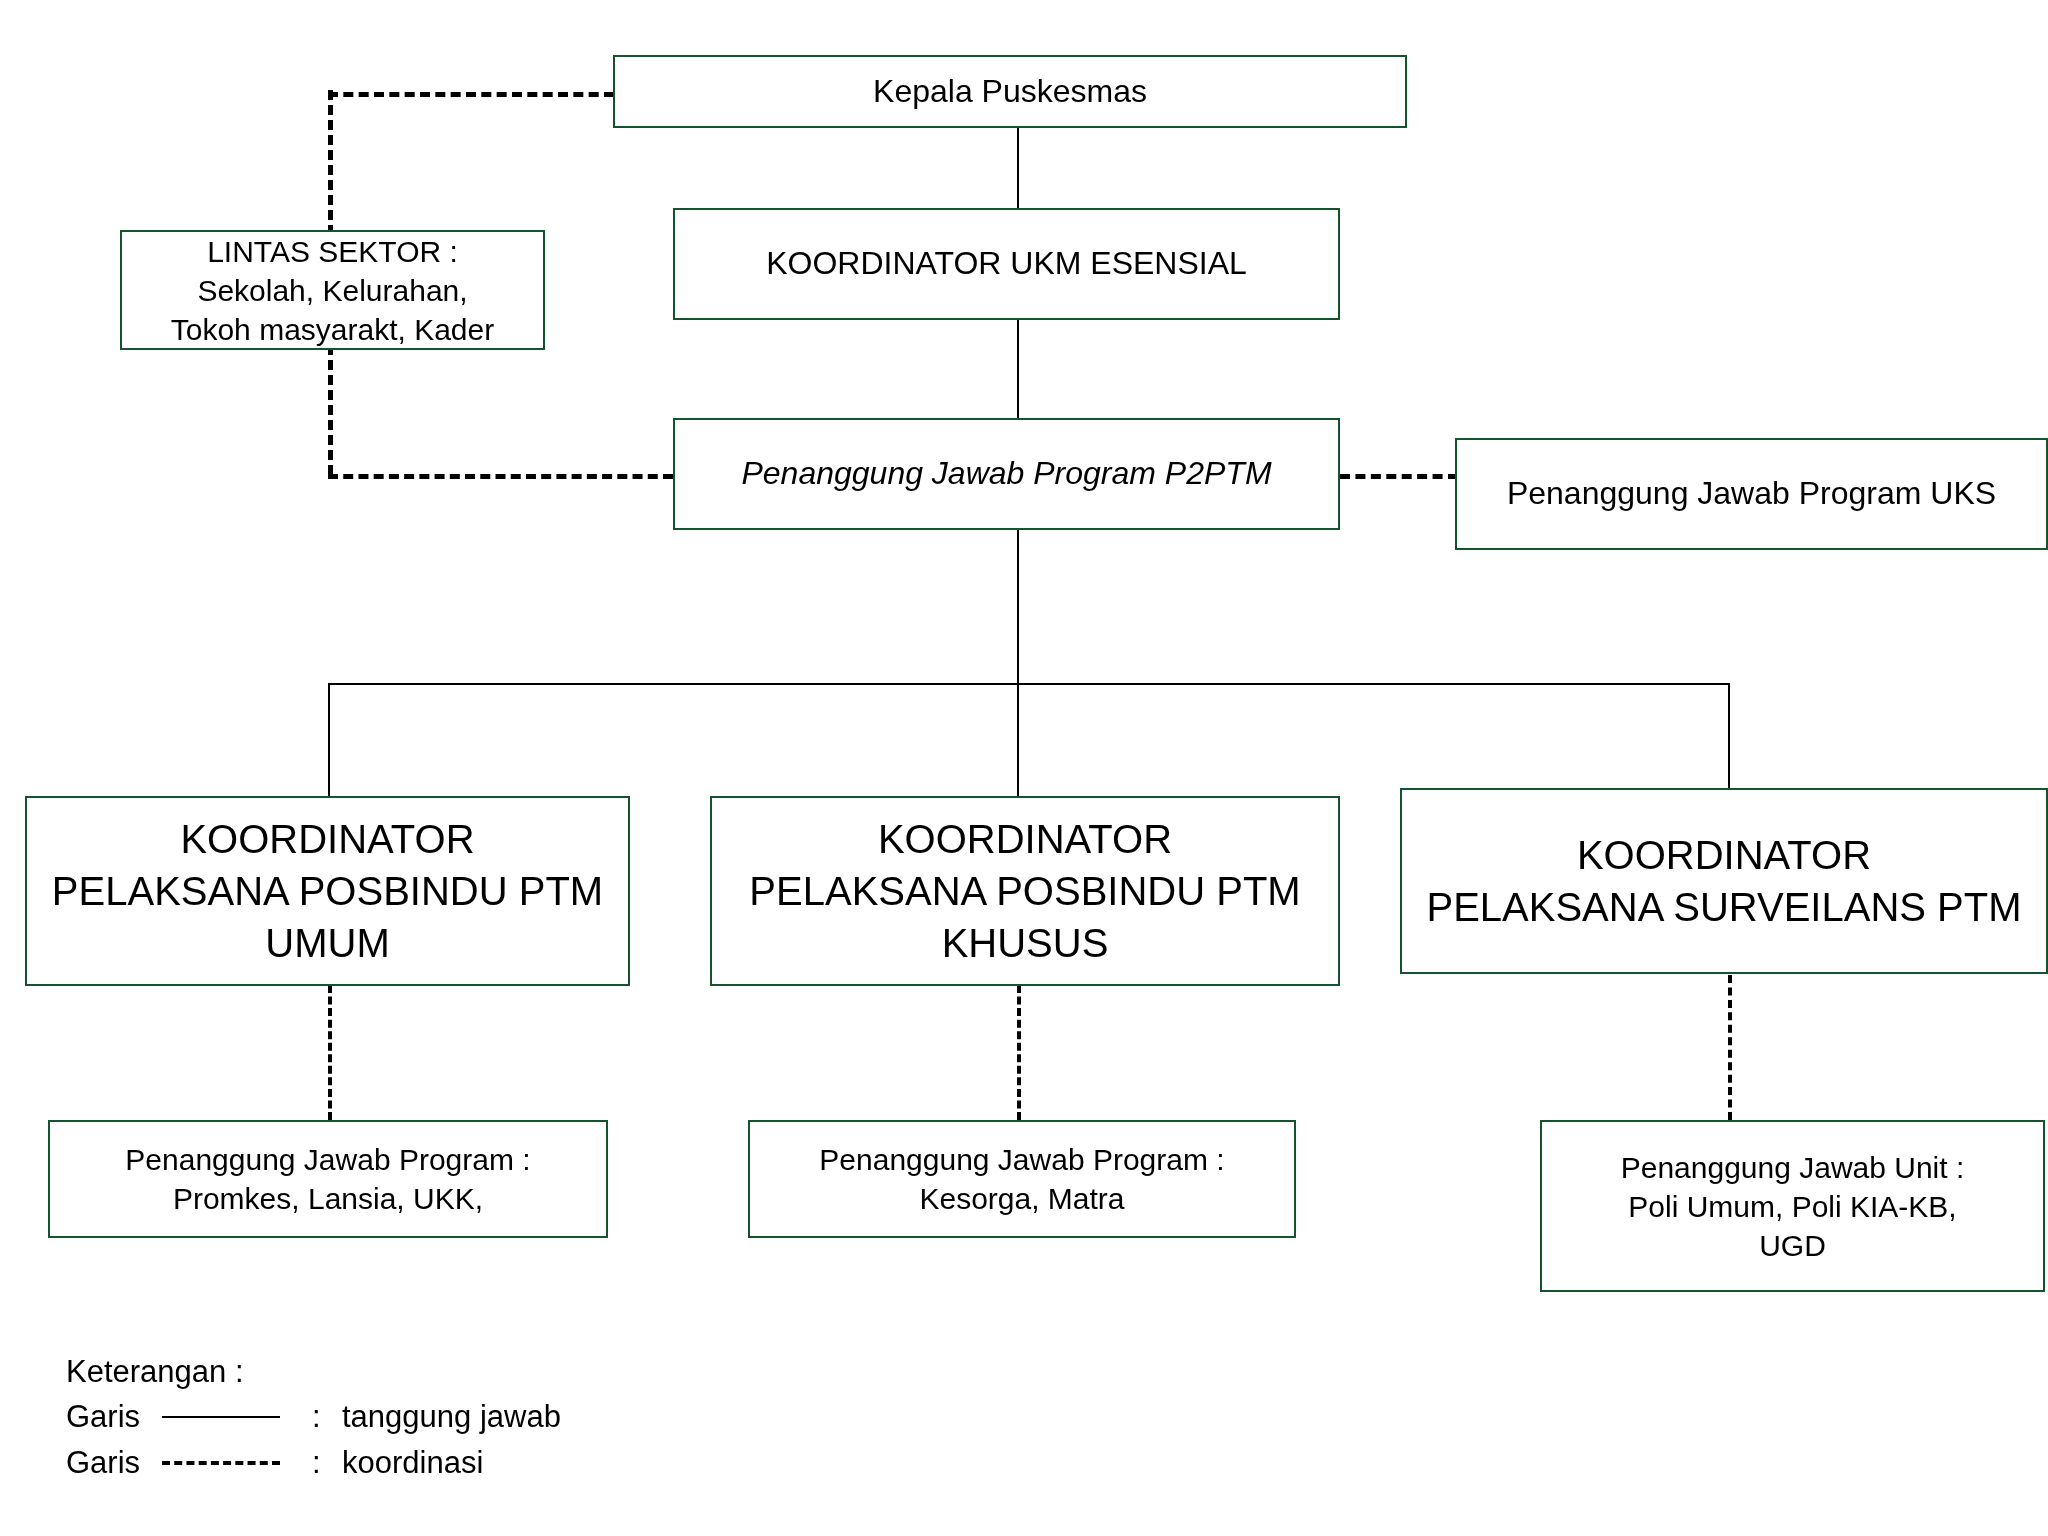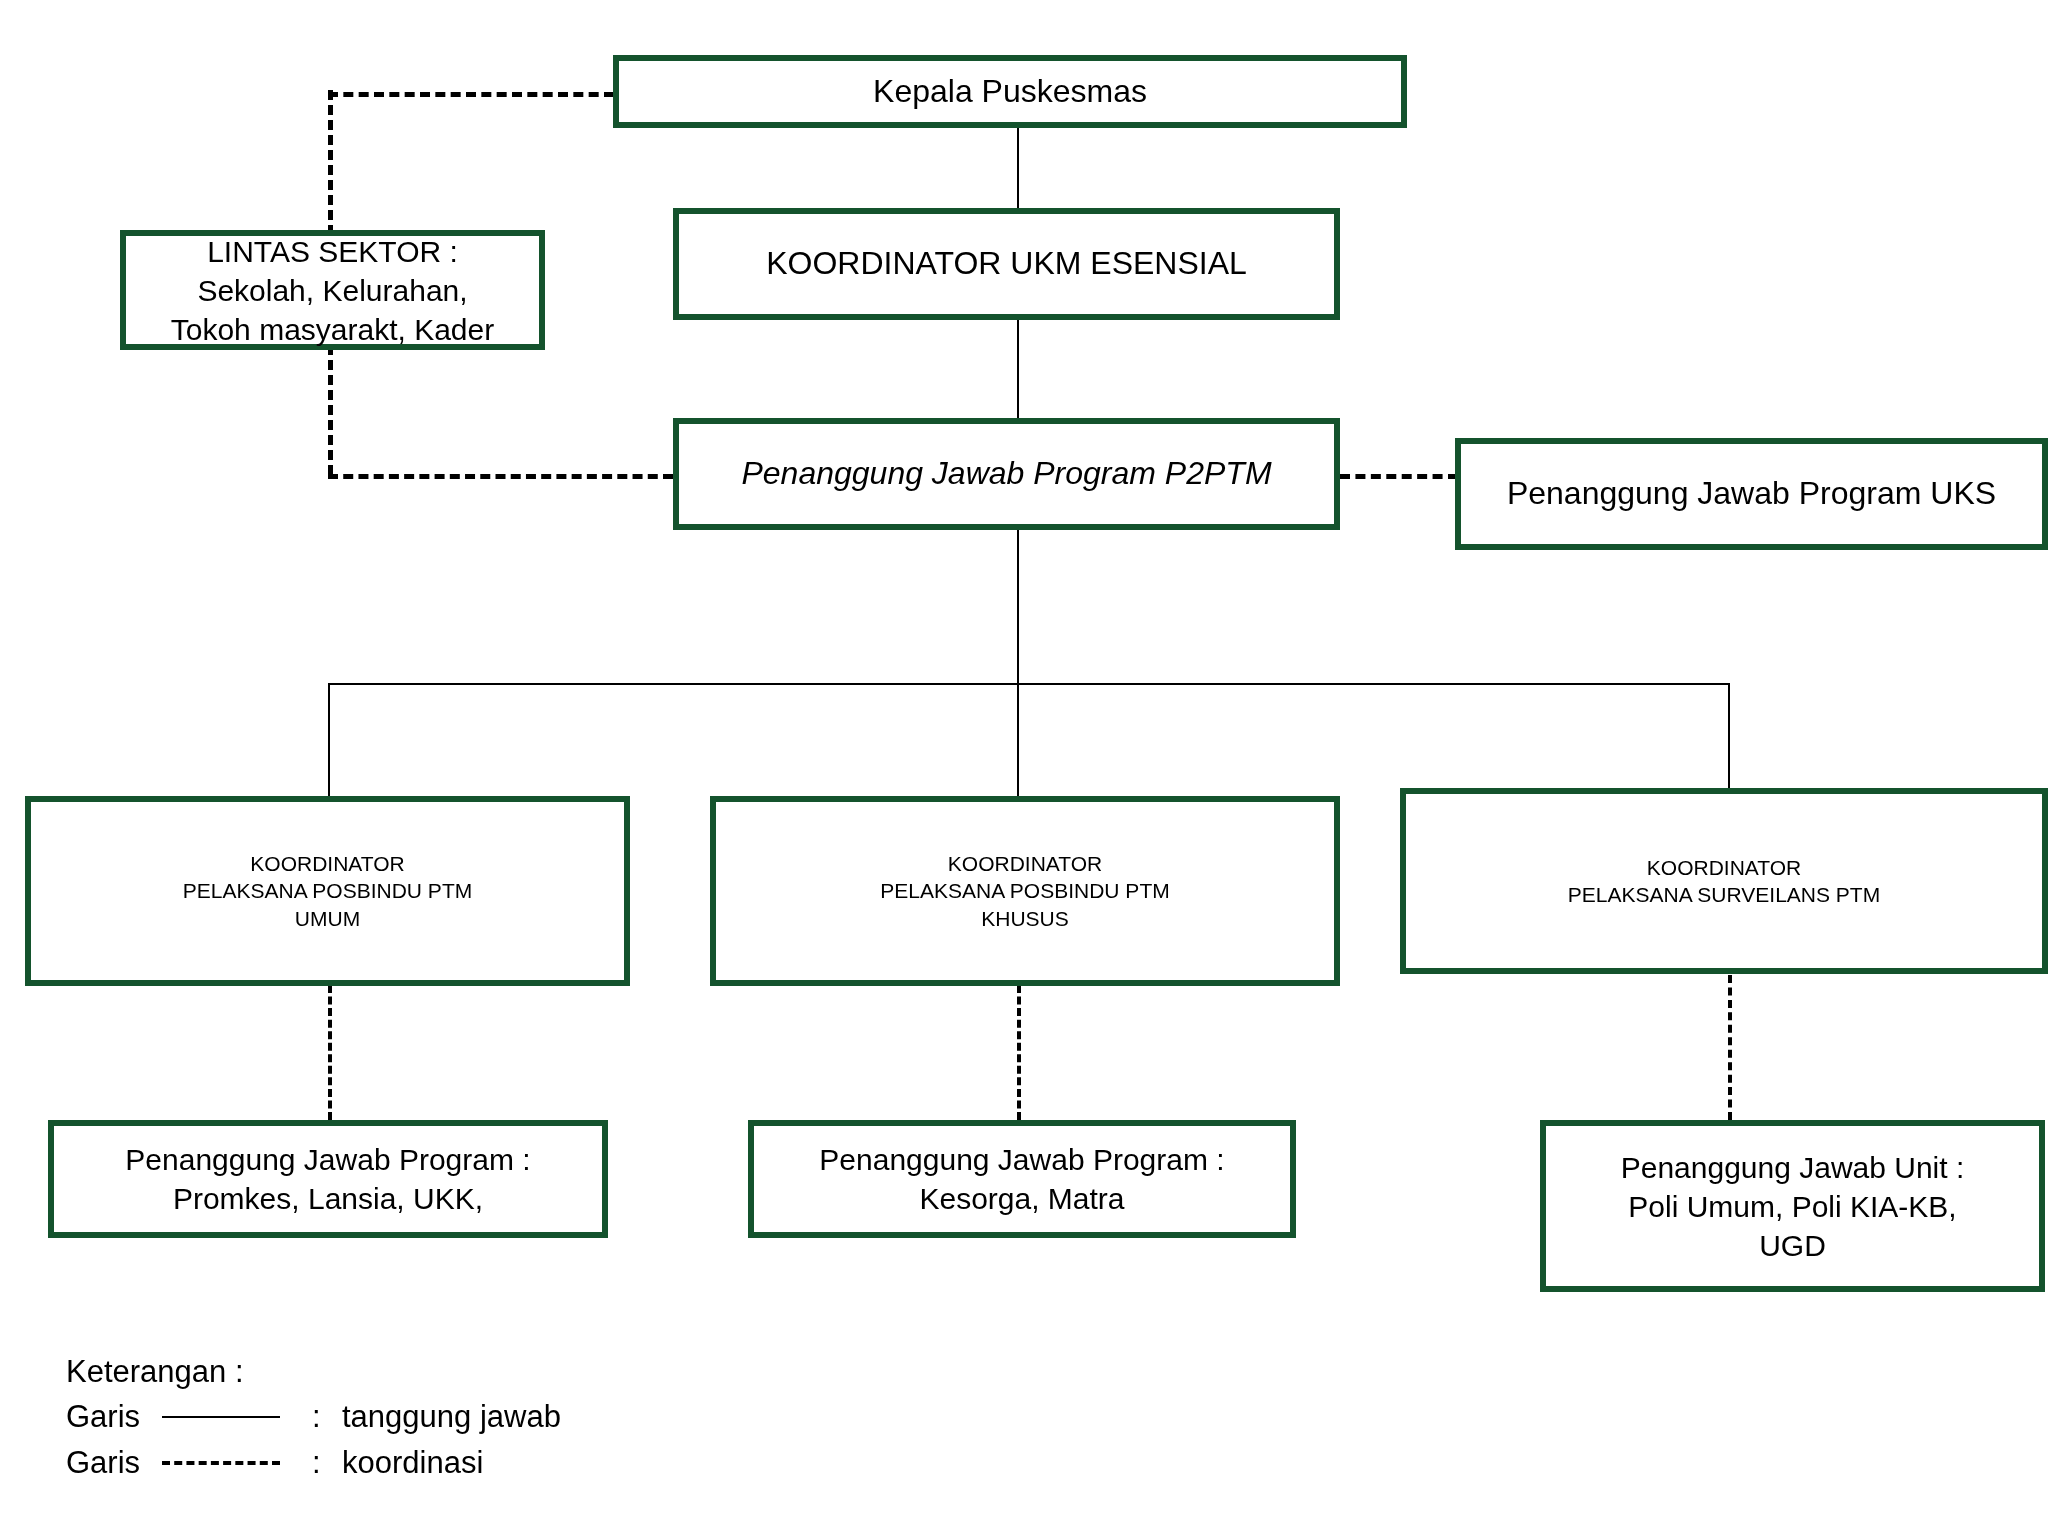--- a/index.html
+++ b/index.html
@@ -14,37 +14,37 @@
     background: #ffffff;
     font-family: "Liberation Sans", sans-serif;
     color: #000000;
     overflow: hidden;
   }
 
   
   .box {
     position: absolute;
     box-sizing: border-box;
-    border: 6px solid #14532d;
+    border: 2px solid #14532d;
     background: #ffffff;
     display: flex;
     align-items: center;
     justify-content: center;
     text-align: center;
     line-height: 1.30;
     z-index: 5;
   }
   .box .txt {
     display: block;
     width: 100%;
     white-space: pre-line;
   }
 
   .f30 { font-size: 30px; }
-  .f31 { font-size: 21px; }
+  .f31 { font-size: 40px; }
   .f32 { font-size: 32px; }
 
   
   .ln {
     position: absolute;
     background: #000000;
     z-index: 2;
   }
   .vline { width: 2px; }
   .hline { height: 2px; }

